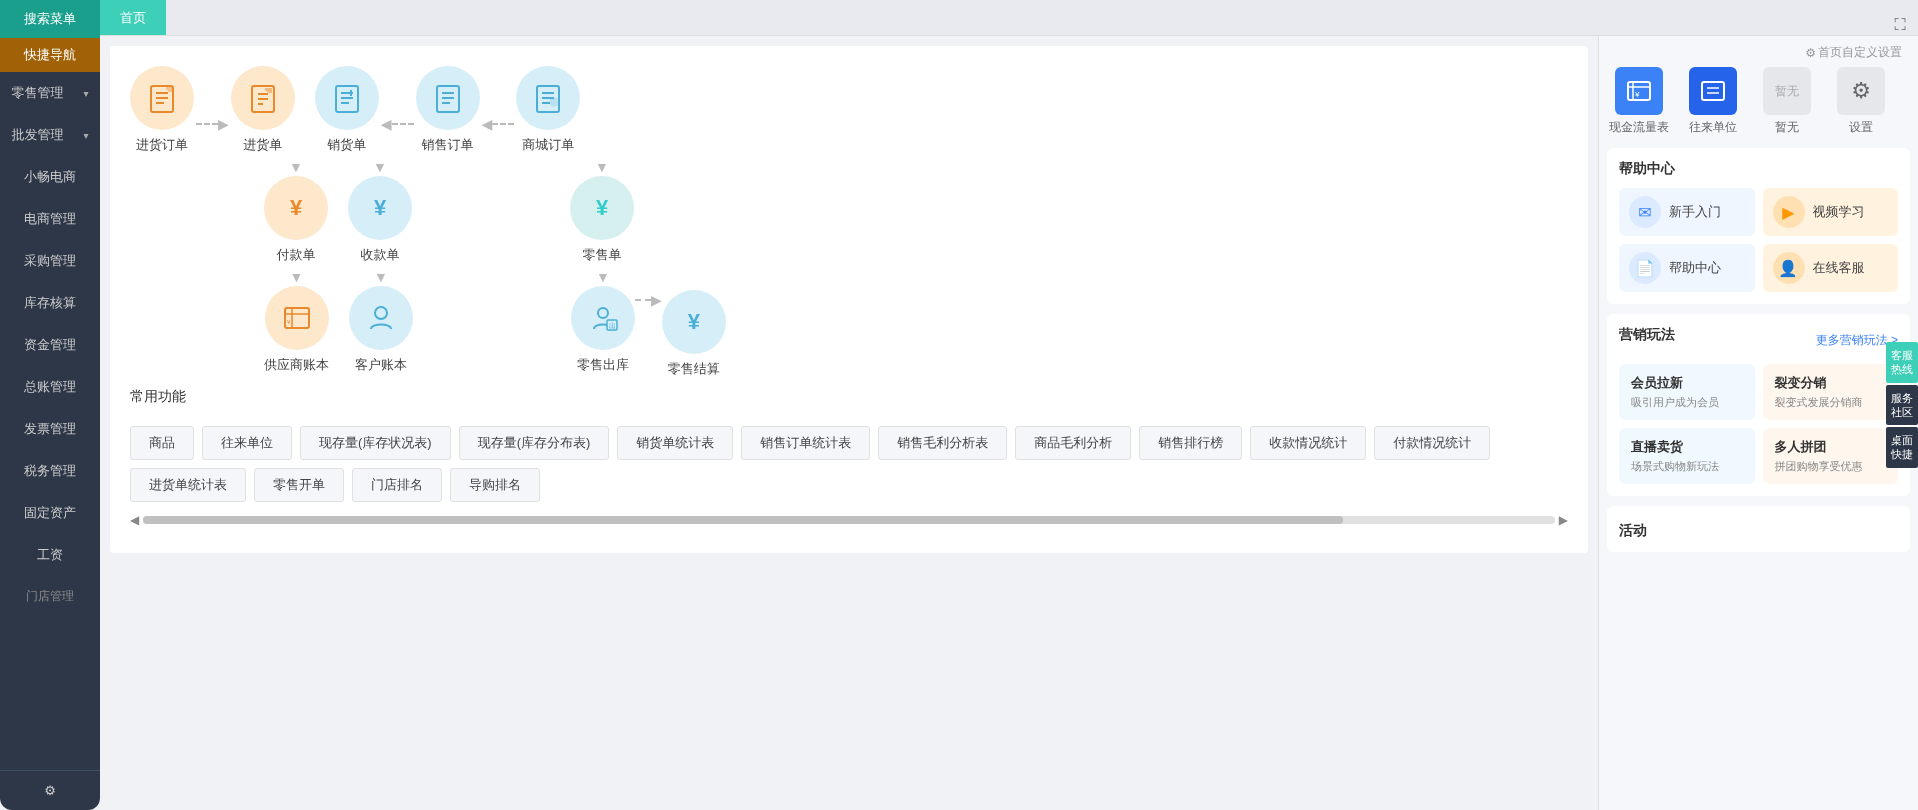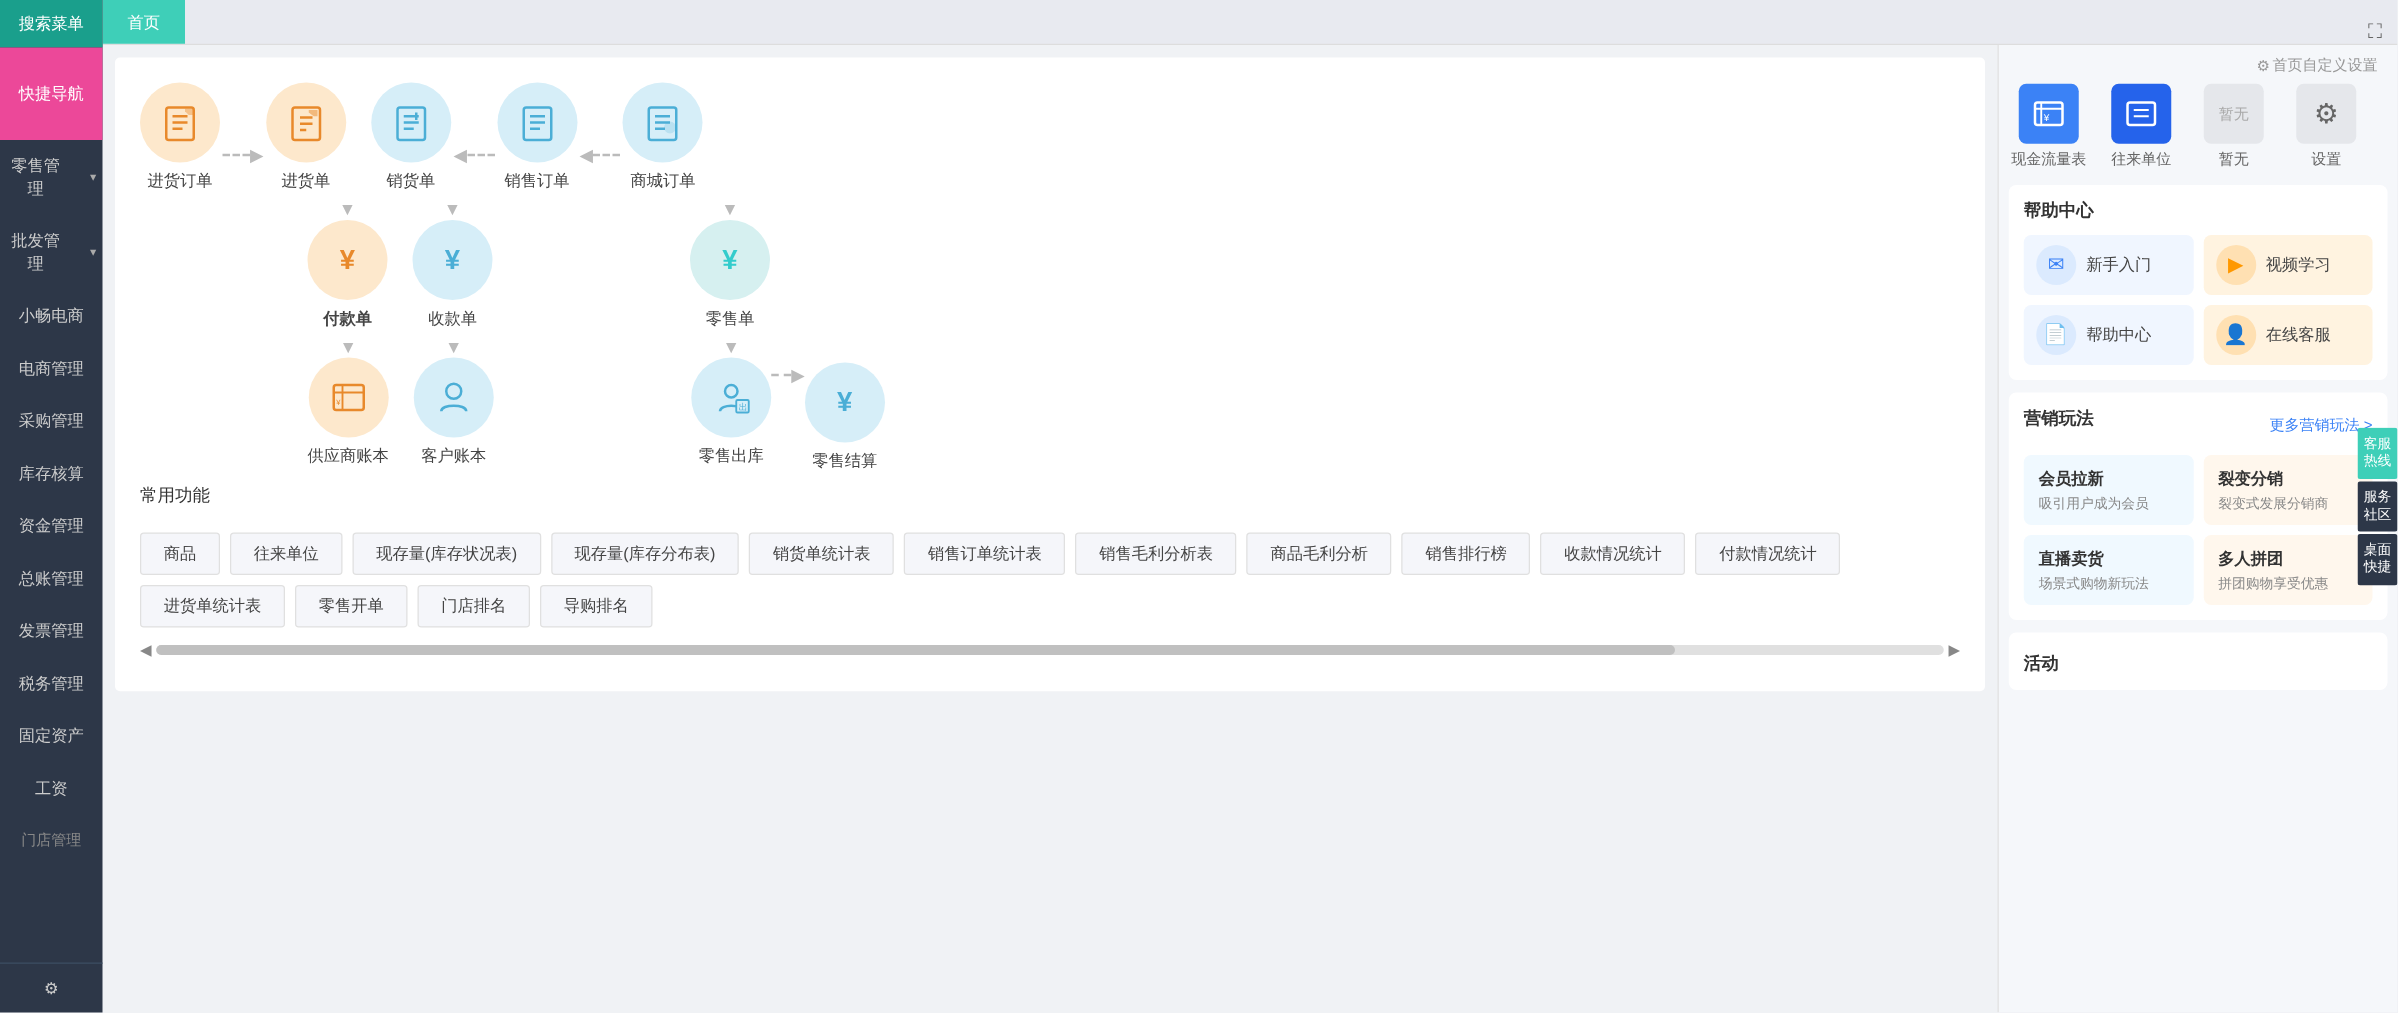--- a/index.html
+++ b/index.html
@@ -1,40 +1,41 @@
 <!DOCTYPE html>
 <html><head>
   <meta charset="utf-8">
   <style>
     * { margin: 0; padding: 0; box-sizing: border-box; }
     body { font-family: 'Microsoft YaHei', '微软雅黑', Arial, sans-serif; font-size: 13px; background: #f0f2f5; display: flex; height: 810px; overflow: hidden; }
 
     
     .sidebar {
-      width: 82px;
+      width: 100px;
       background: #2d3748;
       display: flex;
       flex-direction: column;
       flex-shrink: 0;
       height: 100%;
       z-index: 10;
+      border-radius: 12px;
     }
     .sidebar-search {
       background: #1a9f8c;
       color: white;
       text-align: center;
       padding: 10px 5px;
       font-size: 13px;
       cursor: pointer;
     }
     .sidebar-nav-active {
-      background: #ec4899;
+      background: #a16207;
       color: white;
       text-align: center;
-      padding: 28px 5px;
+      padding: 8px 5px;
       font-size: 13px;
       cursor: pointer;
     }
     .sidebar-item {
       color: #ccc;
       text-align: center;
       padding: 12px 5px;
       font-size: 13px;
       cursor: pointer;
       display: flex;
@@ -512,21 +513,21 @@
           <div style="display:flex; align-items:flex-start;">
 
             <div style="width:110px;"></div>
             <div style="width:24px;"></div>
 
             <div class="flow-col">
               <div class="v-connector">▼</div>
               <div class="flow-circle orange-light" style="width:64px;height:64px;font-size:22px;font-weight:bold;color:#e8892b;">
                 ¥
               </div>
-              <div class="flow-label" style="cursor:pointer;font-weight:bold;">付款单</div>
+              <div class="flow-label" style="cursor:pointer;">付款单</div>
             </div>
 
             <div style="width:20px;"></div>
 
             <div class="flow-col">
               <div class="v-connector">▼</div>
               <div class="flow-circle blue-light" style="width:64px;height:64px;font-size:22px;font-weight:bold;color:#4baed6;">
                 ¥
               </div>
               <div class="flow-label" style="cursor:pointer;">收款单</div>

